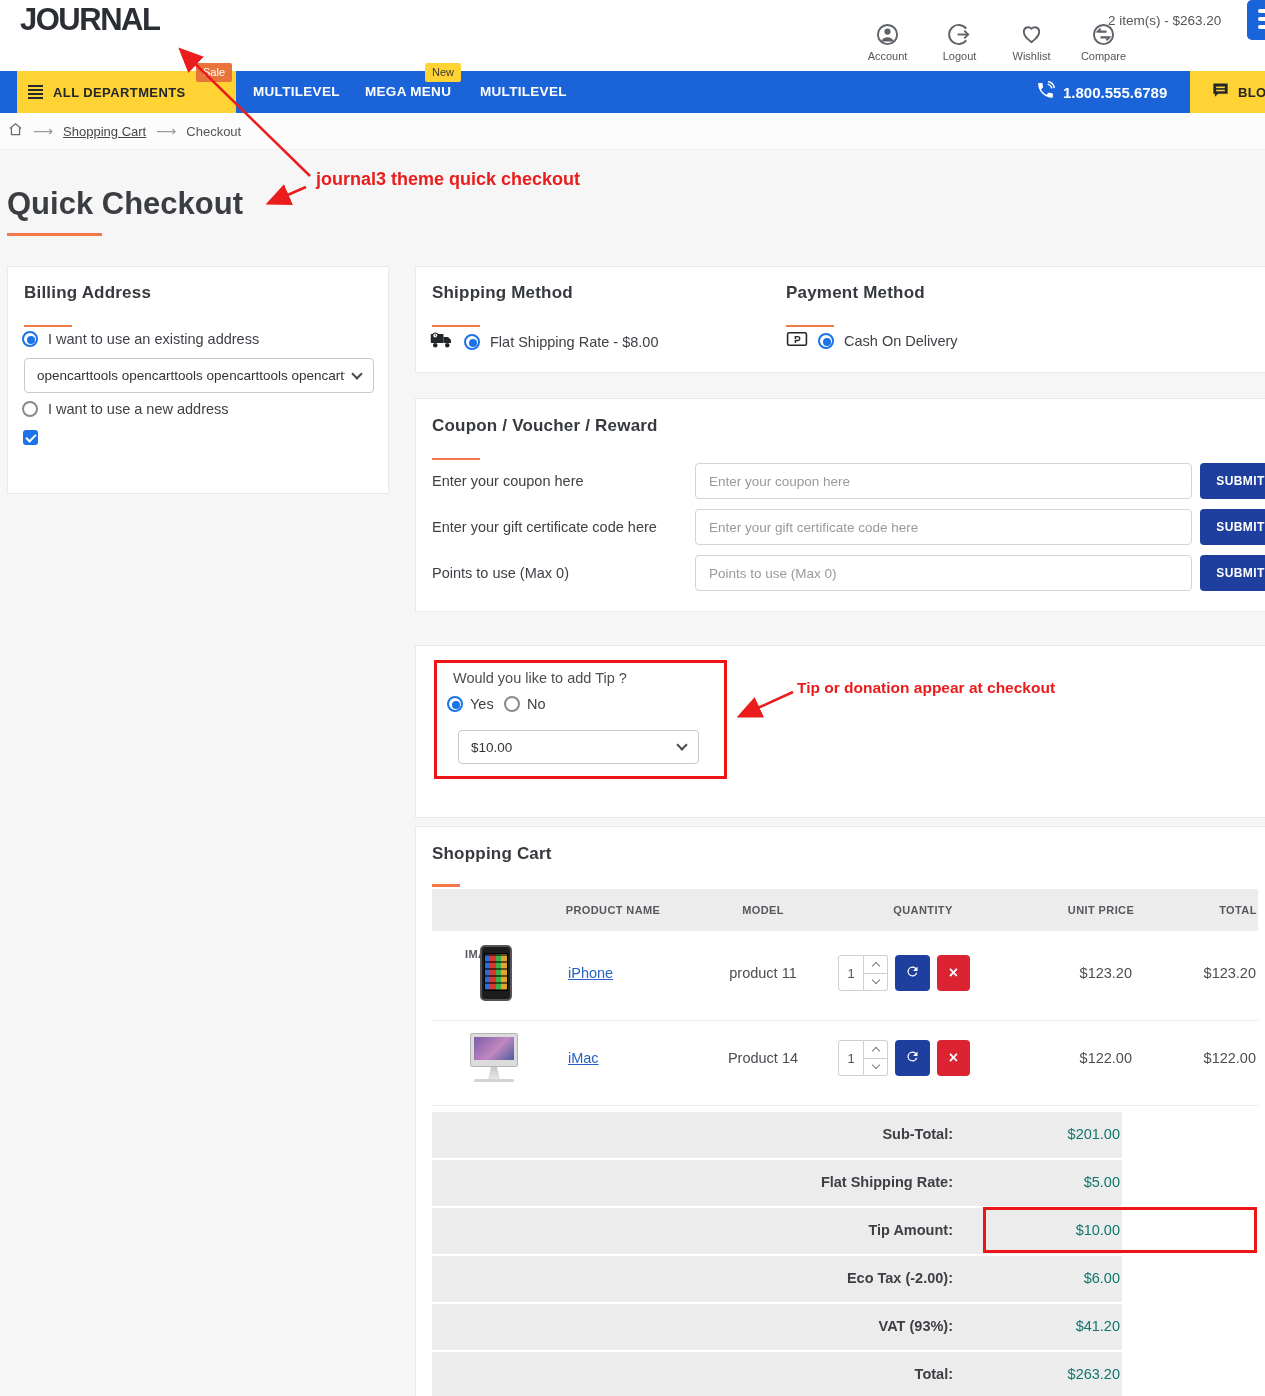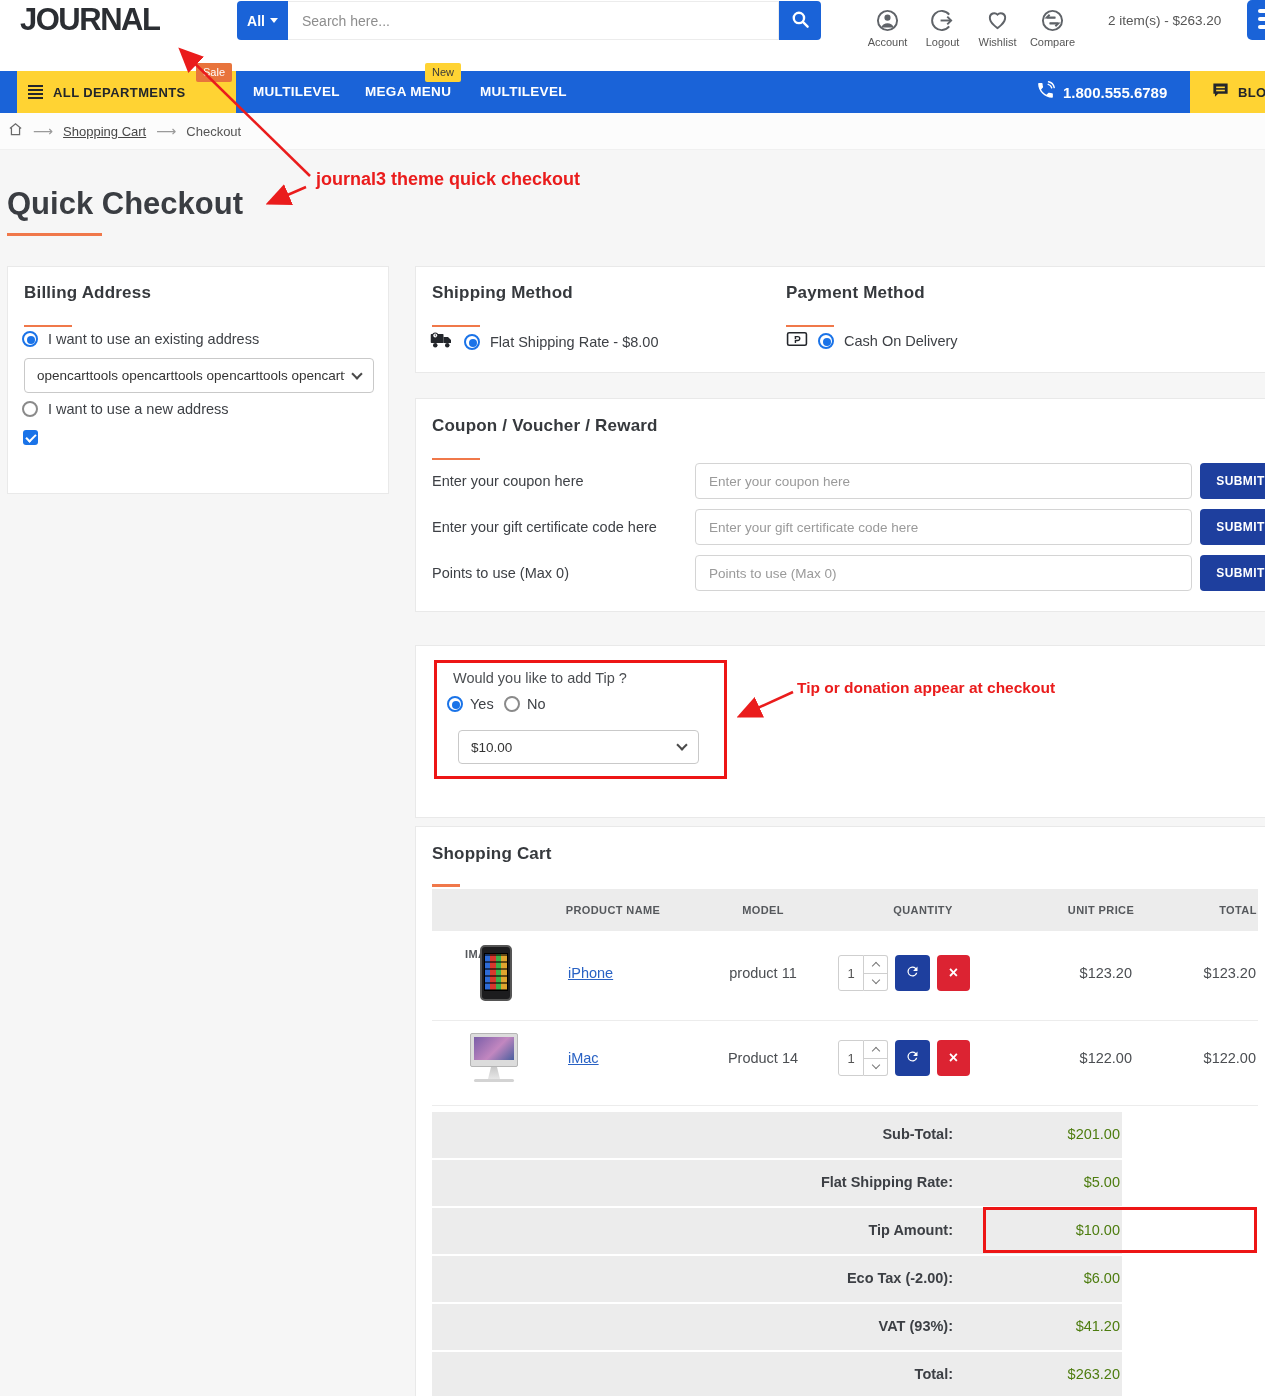--- a/index.html
+++ b/index.html
@@ -13,21 +13,21 @@
   .header { position:absolute; left:0; top:0; width:1265px; height:71px; background:#fff; z-index:5; }
   .logo { position:absolute; left:20px; top:2px; font-size:31px; font-weight:800; letter-spacing:-1.5px; color:#2b2e33; }
   .searchbar { position:absolute; left:237px; top:1px; width:584px; height:39px; display:flex; }
   .all-btn { width:51px; height:39px; background:#1a63d8; color:#fff; font-size:14px; font-weight:700;
     border:none; border-radius:4px 0 0 4px; display:flex; align-items:center; justify-content:center; gap:5px; cursor:pointer; }
   .caret-down { width:0; height:0; border-left:4px solid transparent; border-right:4px solid transparent; border-top:5px solid #fff; }
   .search-input { flex:1; height:39px; border:1px solid #ececec; border-left:none; padding:0 14px; font-size:14px; color:#333; outline:none; }
   .search-input::placeholder { color:#8d8d8d; }
   .search-btn { width:42px; height:39px; background:#1a63d8; border:none; border-radius:0 4px 4px 0; color:#fff;
     display:flex; align-items:center; justify-content:center; cursor:pointer; }
-  .quick-links { position:absolute; left:860px; top:9px; display:flex; }
+  .quick-links { position:absolute; left:860px; top:23px; display:flex; gap:17px; }
   .qlink { width:55px; display:flex; flex-direction:column; align-items:center; gap:2px; cursor:pointer; color:#5f6368; }
   .qlink svg { width:23px; height:23px; }
   .qlink span { font-size:11px; color:#555; }
   .cart-summary { position:absolute; left:1108px; top:13px; font-size:13.5px; color:#555; }
   .cart-btn { position:absolute; left:1247px; top:0; width:56px; height:40px; background:#1a63d8; border-radius:5px; cursor:pointer; }
   .cart-btn .bar { position:absolute; left:11px; height:4px; background:#fff; border-radius:2px; }
 
   
   .nav { position:absolute; left:0; top:71px; width:1265px; height:42px; background:#1a63d8; z-index:5; }
   .departments { position:absolute; left:17px; top:0; width:219px; height:42px; background:#ffd333; display:flex; align-items:center; padding-left:11px; gap:10px; cursor:pointer; }
@@ -105,45 +105,30 @@
   .thumb-iphone .screen::after { content:""; position:absolute; inset:0; background:repeating-linear-gradient(180deg, rgba(0,0,0,.55) 0 2px, transparent 2px 7px); }
   .thumb-imac { position:absolute; left:32px; top:13px; width:60px; height:58px; background:#fff; }
   .thumb-imac .monitor { position:absolute; left:6px; top:4px; width:48px; height:34px; background:#dcdcdc; border:1px solid #b5b5b5; border-radius:2px; }
   .thumb-imac .mscreen { position:absolute; left:3px; top:3px; width:40px; height:23px; background:linear-gradient(135deg,#7a5ea8,#c287c0 55%,#4a5f9e); }
   .thumb-imac .stand { position:absolute; left:24px; top:38px; width:12px; height:12px; background:linear-gradient(#c9c9c9,#e7e7e7); clip-path:polygon(25% 0,75% 0,100% 100%,0 100%); }
   .thumb-imac .base { position:absolute; left:10px; top:50px; width:40px; height:3px; background:#d3d3d3; border-radius:2px; }
 
   
   .total-row { position:absolute; left:16px; width:690px; height:46px; background:#ececec; }
   .total-label { position:absolute; right:169px; top:14px; font-size:14.5px; font-weight:700; color:#3c3f44; }
-  .total-value { position:absolute; right:2px; top:14px; font-size:14.5px; color:#4d7c0f; }
+  .total-value { position:absolute; right:2px; top:14px; font-size:14.5px; color:#0f766e; }
 
   .icon-dark { color:#2a2d33; }
 </style>
 </head>
 <body>
 
 <div class="header">
   <div class="logo">JOURNAL</div>
 
-  <div class="searchbar">
-    <button class="all-btn">
-      <span>All</span>
-      <span class="caret-down"></span>
-    </button>
-    <input class="search-input" placeholder="Search here..." style="">
-    <button class="search-btn">
-      <span>
-        <svg width="19" height="19" viewBox="0 0 24 24" fill="none" stroke="#fff" stroke-width="3">
-            <circle cx="10" cy="10" r="6.5"></circle>
-            <line x1="15" y1="15" x2="21" y2="21" stroke-linecap="round"></line>
-          </svg>
-      </span>
-    </button>
-  </div>
 
   <div class="quick-links">
     <div class="qlink">
       <span><svg viewBox="0 0 24 24" fill="none" stroke="#5f6368" stroke-width="2">
             <circle cx="12" cy="12" r="10"></circle>
             <circle cx="12" cy="9" r="3.2" fill="#5f6368" stroke="none"></circle>
             <path d="M5.5 19.2c1.2-3 3.6-4.4 6.5-4.4s5.3 1.4 6.5 4.4" fill="#5f6368" stroke="none"></path>
           </svg></span>
       <span>Account</span>
     </div>

